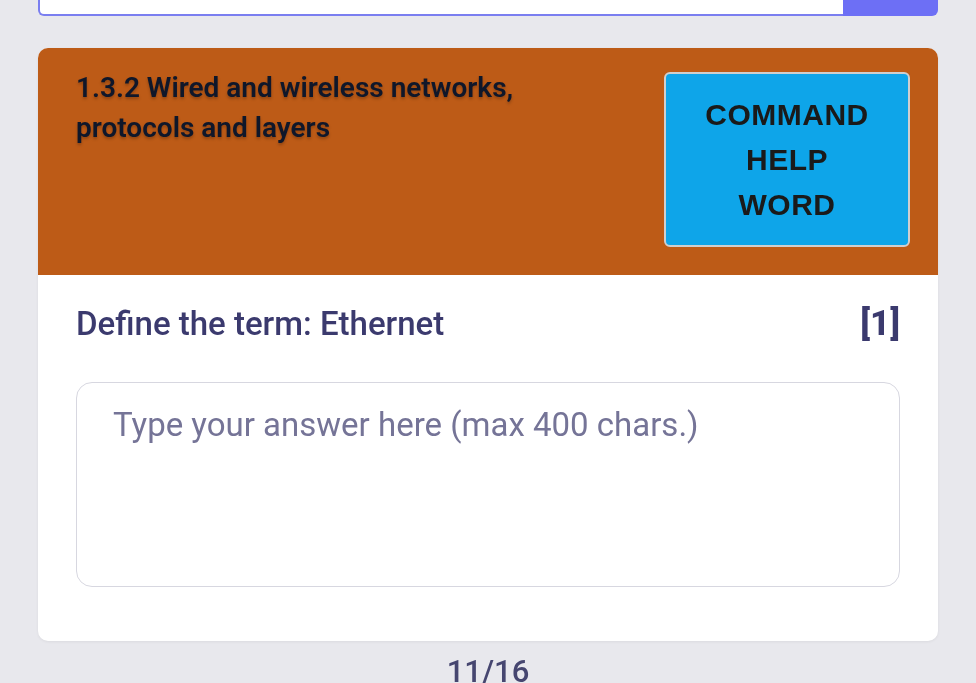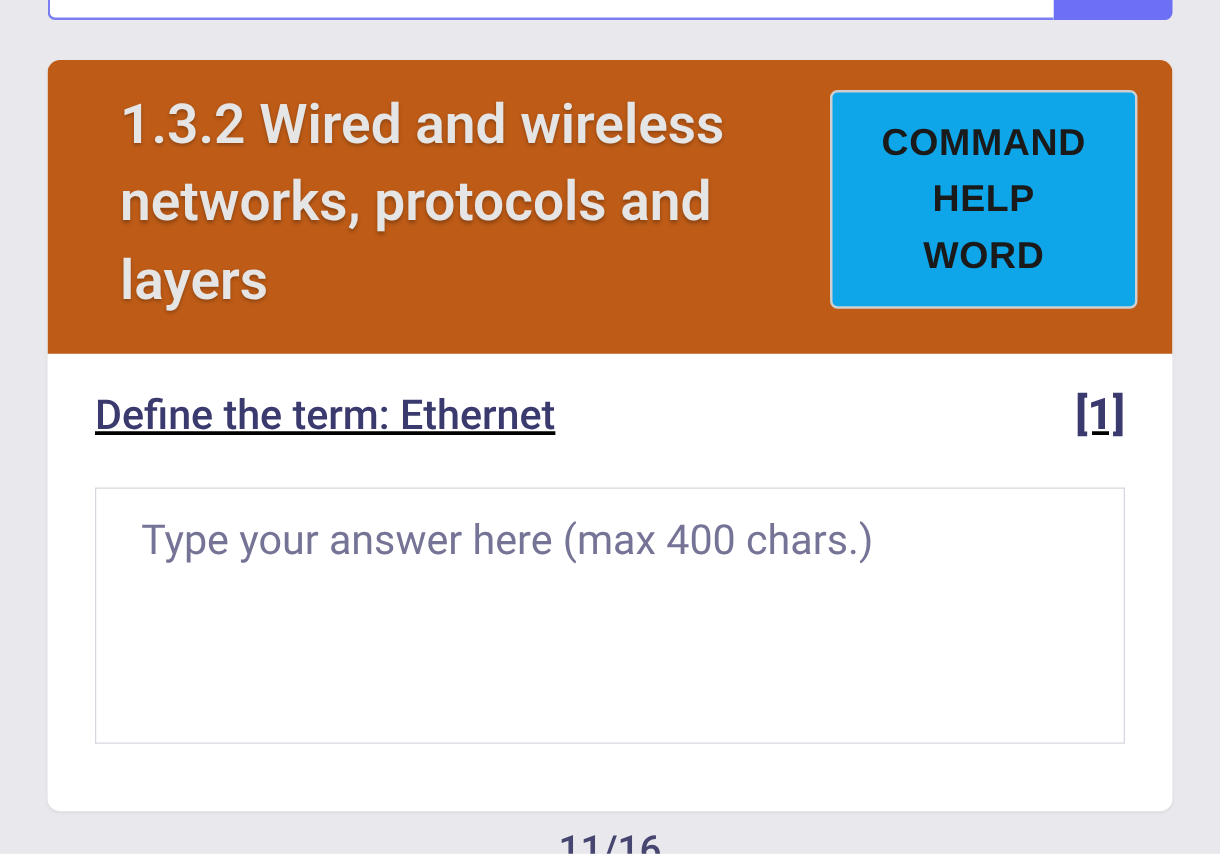--- a/index.html
+++ b/index.html
@@ -51,48 +51,46 @@
 .card-header {
   background: #bd5b17;
   padding: 20px 28px 28px 38px;
   display: flex;
   align-items: flex-start;
   justify-content: space-between;
   gap: 20px;
 }
 
 .card-title {
-  color: #e5e5e5;
-  font-size: 44px;
+  color: #0f172a;
+  font-size: 28px;
   font-weight: 600;
   line-height: 1.42;
   text-shadow: 0 2px 3px rgba(0,0,0,0.25);
   max-width: 560px;
-  margin-left: 20px;
 }
 
 .help-button {
   background: #0ea5e9;
   border: 2px solid #cfcfcf;
   border-radius: 6px;
   padding: 18px 26px;
   font-size: 30px;
   font-weight: 700;
   color: #1a1a1a;
   text-align: center;
   line-height: 1.5;
   cursor: pointer;
   min-width: 246px;
   letter-spacing: 0.5px;
   margin-top: 4px;
 }
 
 .card-body {
   padding: 28px 38px 50px 38px;
-  text-decoration: underline;
 }
 
 .question-row {
   display: flex;
   justify-content: space-between;
   align-items: baseline;
   margin-bottom: 38px;
 }
 
 .question-text {
@@ -104,21 +102,21 @@
 .marks {
   color: #3b3a6e;
   font-size: 35px;
   font-weight: 800;
 }
 
 .answer-area {
   width: 100%;
   height: 205px;
   border: 1.5px solid #d7d7e0;
-  border-radius: 0;
+  border-radius: 16px;
   padding: 22px 36px;
   font-size: 33px;
   color: #404040;
   font-family: inherit;
   resize: none;
   outline: none;
 }
 
 .answer-area::placeholder {
   color: #757497;

